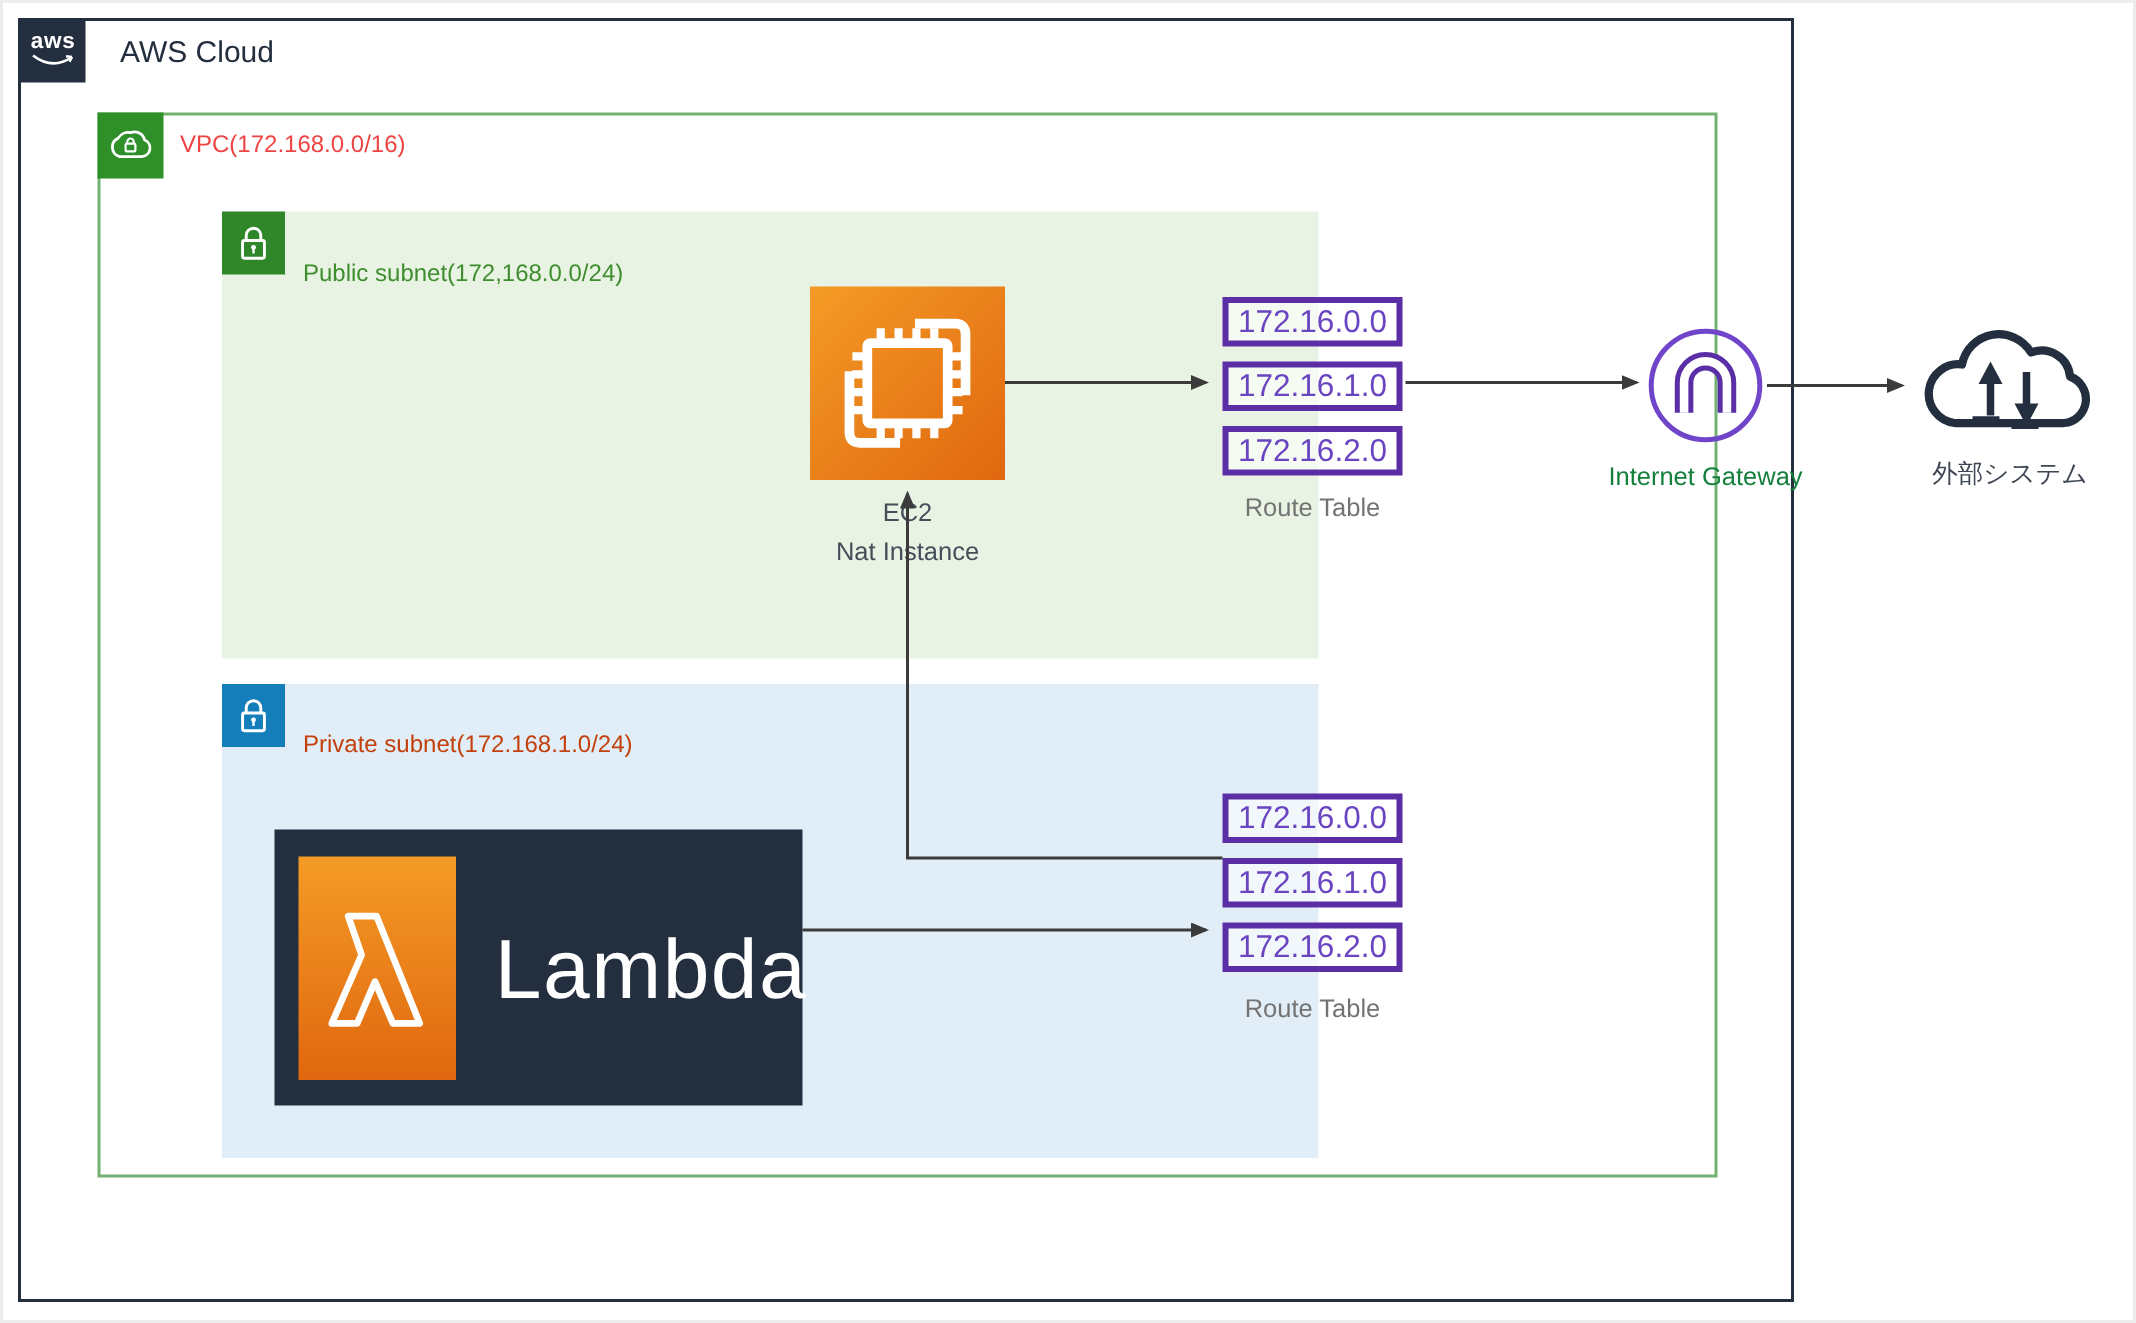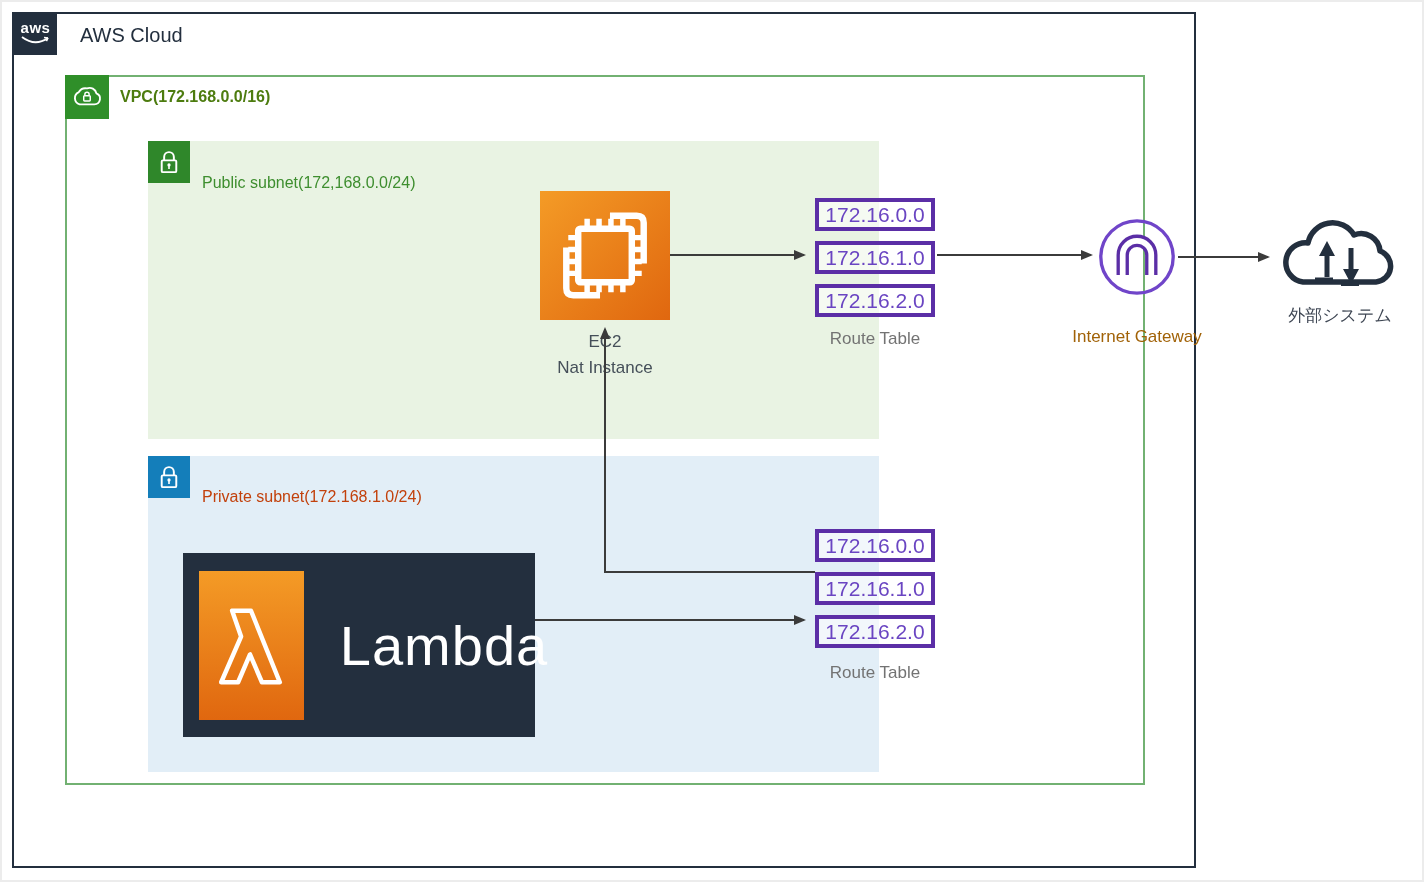--- a/index.html
+++ b/index.html
@@ -41,21 +41,21 @@
     width: 1080px; height: 710px;
     border: 2px solid #72B172;
   }
   .vpc-icon {
     position: absolute; left: 63px; top: 73px;
     width: 44px; height: 44px; background: #2F8F29;
     display: flex; align-items: center; justify-content: center;
   }
   .vpc-title {
     position: absolute; left: 118px; top: 86px;
-    font-size: 16px; color: #4d7c0f; font-weight: bold;
+    font-size: 16px; color: #ef4444;
   }
 
   
   .subnet { position: absolute; left: 146px; width: 731px; }
   .subnet.public  { top: 139px; height: 298px; background: #E9F3E3; }
   .subnet.private { top: 454px; height: 316px; background: #E2EEF7; }
   .subnet-icon {
     position: absolute; width: 42px; height: 42px;
     display: flex; align-items: center; justify-content: center;
   }
@@ -87,21 +87,21 @@
   }
   .rt-label {
     position: absolute; width: 160px; text-align: center;
     font-size: 17px; color: #737373;
   }
 
   
   .igw-icon { position: absolute; left: 1095px; top: 215px; width: 80px; height: 80px; }
   .igw-label {
     position: absolute; left: 1055px; top: 306px; width: 160px;
-    text-align: center; font-size: 17px; color: #a16207; margin-top: 19px;
+    text-align: center; font-size: 17px; color: #15803d;
   }
 
   
   .ext-icon { position: absolute; left: 1272px; top: 208px; width: 132px; height: 92px; }
   .ext-label {
     position: absolute; left: 1262px; top: 302px; width: 152px;
     text-align: center; font-size: 17px; color: #3E4653;
   }
 
   
@@ -110,21 +110,21 @@
     width: 352px; height: 184px; background: #232F3E;
     display: flex; align-items: center;
   }
   .lambda-icon {
     position: absolute; left: 16px; top: 18px;
     width: 105px; height: 149px;
     background: linear-gradient(180deg, #F49B26 0%, #E0670F 100%);
     display: flex; align-items: center; justify-content: center;
   }
   .lambda-text {
-    position: absolute; left: 154px; top: 0; width: 214px; height: 184px;
+    position: absolute; left: 144px; top: 0; width: 214px; height: 184px;
     display: flex; align-items: center; justify-content: center;
     color: #fff; font-size: 56px; font-weight: 400; letter-spacing: 1px;
   }
 
   
   .wires { position: absolute; left: 0; top: 0; width: 1424px; height: 882px; pointer-events: none; }
 </style>
 </head>
 <body>
 

